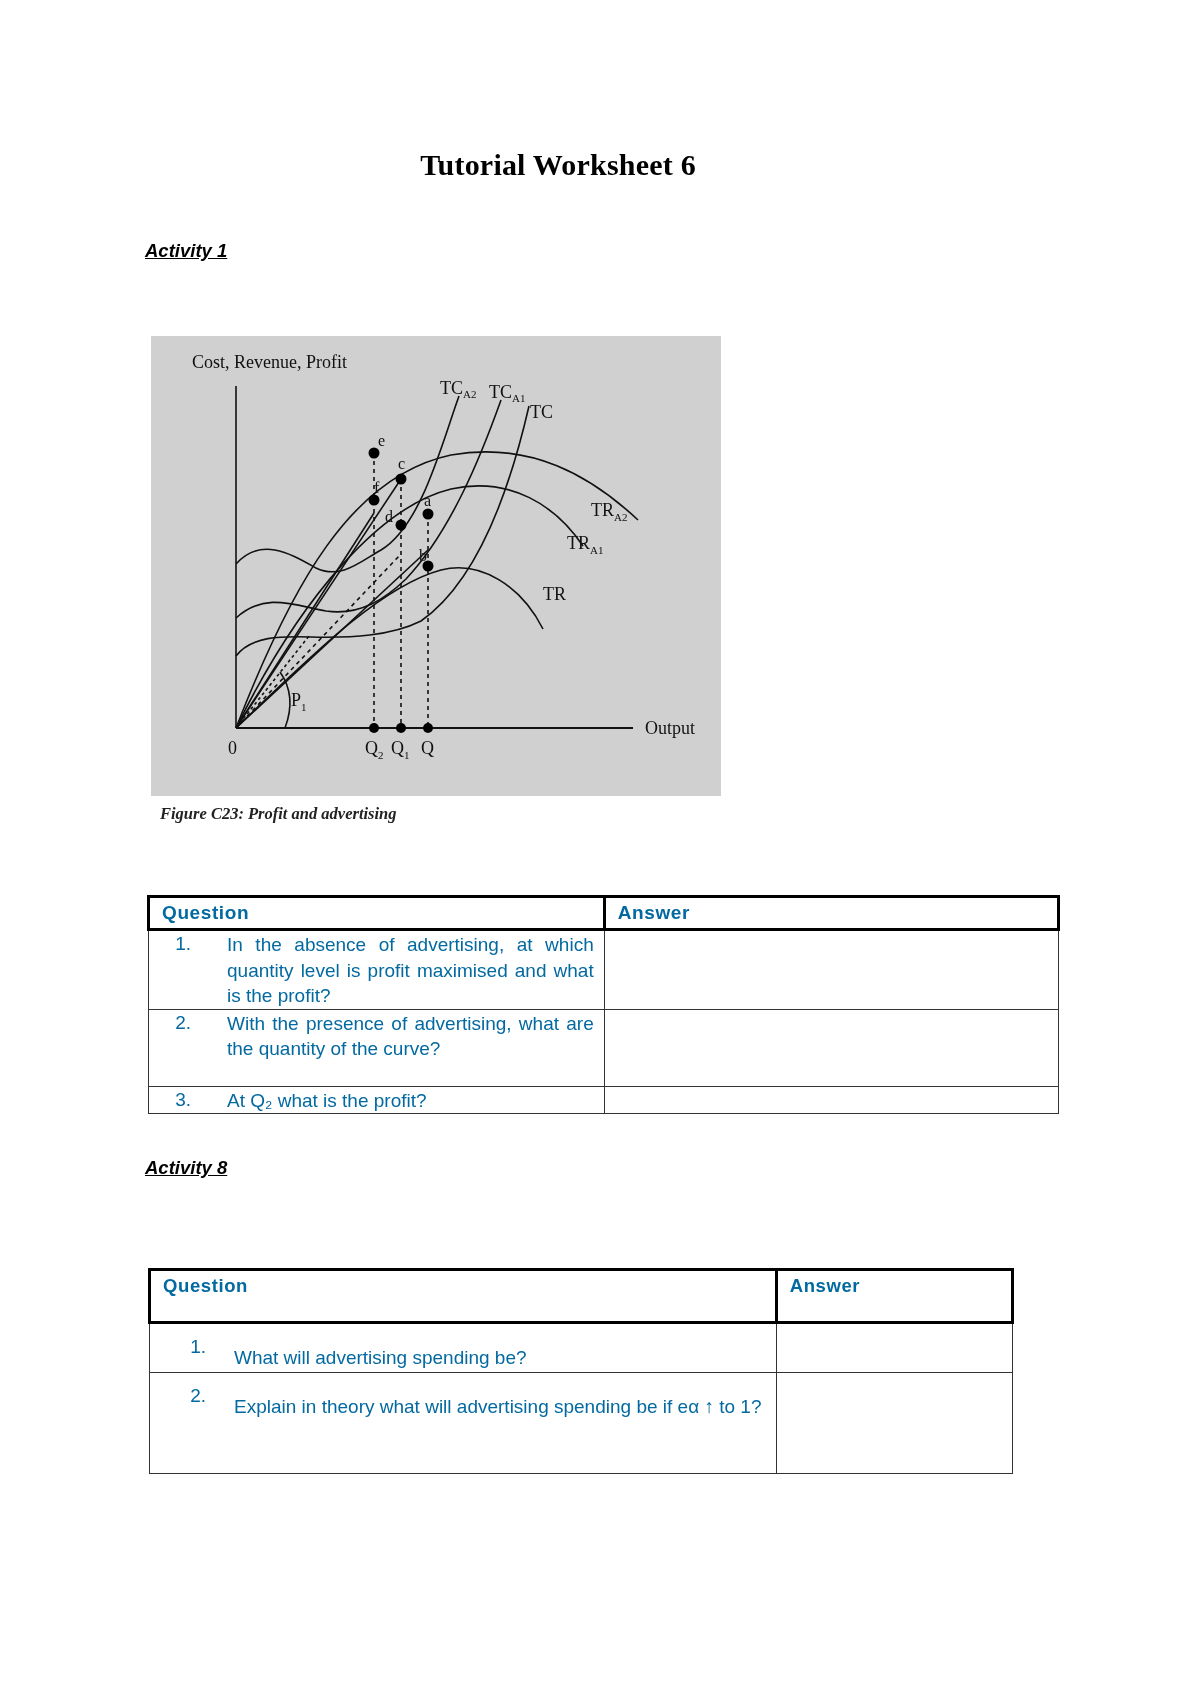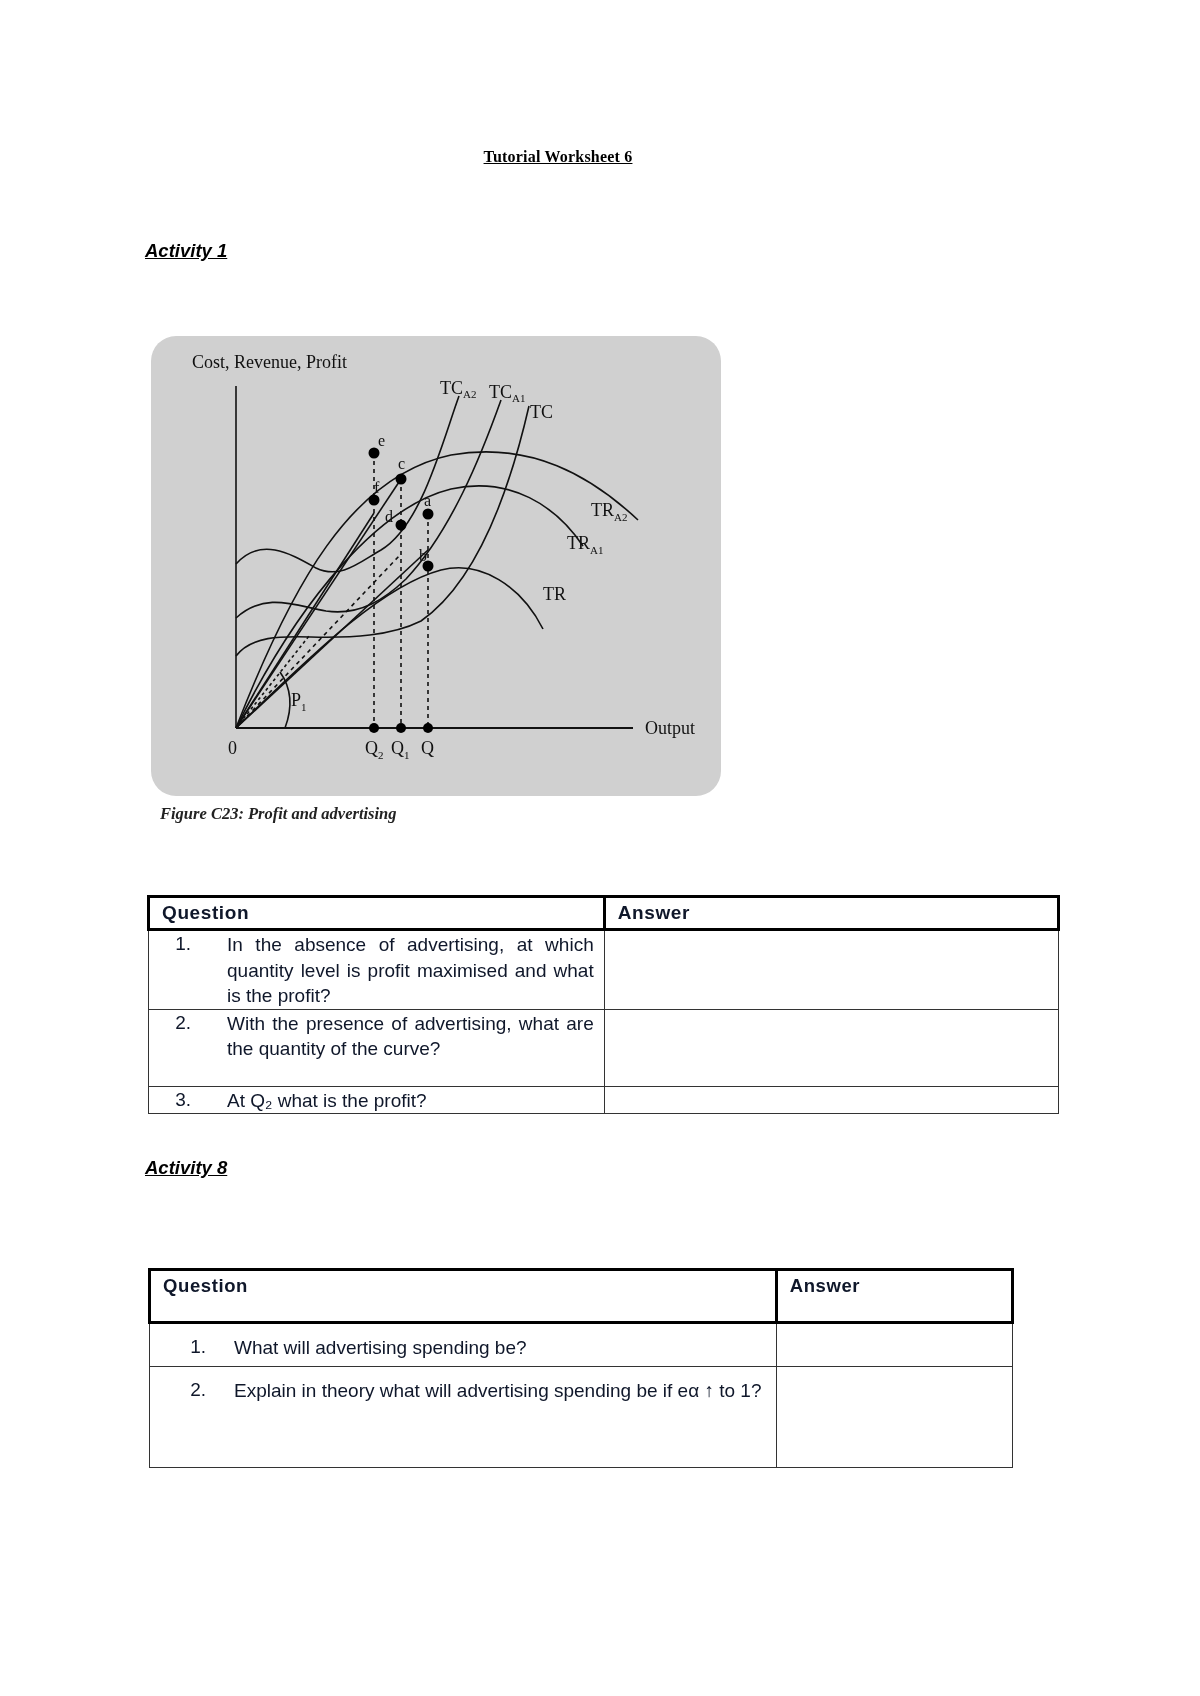--- a/index.html
+++ b/index.html
@@ -1,69 +1,68 @@
 <!DOCTYPE html>
 <html><head>
 <meta charset="utf-8">
 <style>
   html, body { margin: 0; padding: 0; background: #ffffff; }
   body { width: 1200px; height: 1696px; position: relative; overflow: hidden; color: #000; }
   .page { position: absolute; left: 0; top: 0; width: 1200px; height: 1696px; background: #fff; }
 
   .title {
     position: absolute; left: 0; top: 148px; width: 1116px; text-align: center;
-    font-family: "Liberation Serif", serif; font-weight: bold; font-size: 16px;
-    text-decoration: underline; letter-spacing: 0.2px;
+    font-family: "Liberation Serif", serif; font-weight: bold; font-size: 30px;
+    letter-spacing: 0.2px;
   }
   .heading {
     position: absolute; left: 145px;
     font-family: "Liberation Sans", sans-serif; font-weight: bold; font-size: 18.5px;
     text-decoration: underline;
     font-style: italic;
   }
   .para {
     position: absolute; left: 145px;
     font-family: "Liberation Sans", sans-serif; font-size: 19.5px; color: #111;
     line-height: 28px;
   }
 
   .figure {
     position: absolute; left: 151px; top: 336px; width: 570px; height: 460px;
     background: #d0d0d0;
-    border-radius: 25px;
   }
   .figure svg { display: block; }
   .caption {
     position: absolute; left: 152px; top: 804px;
     font-family: "Liberation Serif", serif; font-style: italic; font-weight: bold;
     font-size: 16.5px; color: #222; margin-left: 8px;
   }
 
   table.qa {
     position: absolute; border-collapse: collapse;
-    font-family: "Liberation Sans", sans-serif; font-size: 19px; color: #0f172a;
+    font-family: "Liberation Sans", sans-serif; font-size: 19px; color: #0369a1;
   }
   table.qa th {
     text-align: left; font-weight: bold; padding: 0 12px; border: 3.5px solid #000;
     letter-spacing: 0.6px;
   }
   table.qa td { border: 1.5px solid #333; vertical-align: top; padding: 0; }
   .qcell { position: relative; }
   .qnum { position: absolute; text-align: right; }
   .qtext { text-align: justify; text-align-last: left; }
 
   #t1 { left: 147px; top: 895px; width: 913px; }
   #t1 th { height: 30px; }
   #t1 .qnum { left: 16px; width: 26px; top: 2px; }
   #t1 .qtext { margin-left: 78px; margin-right: 10px; line-height: 25.5px; padding-top: 1px; }
 
   #t2 { left: 148px; top: 1268px; width: 866px; }
   #t2 th { height: 46px; vertical-align: top; padding-top: 4px; font-size: 18.5px; }
   #t2 .qnum { left: 32px; width: 24px; top: 12px; }
-  #t2 .qtext { margin-left: 84px; margin-right: 10px; line-height: 28px; padding-top: 10px; }
+  #t2 .qtext { margin-left: 84px; margin-right: 10px; line-height: 28px; padding-top: 20px; }
 </style>
 </head>
 <body>
 
 <div class="page">
 
   <div class="title"> Tutorial Worksheet 6</div>
 
   <div class="heading" style="top:240px;">Activity 1</div>
 

